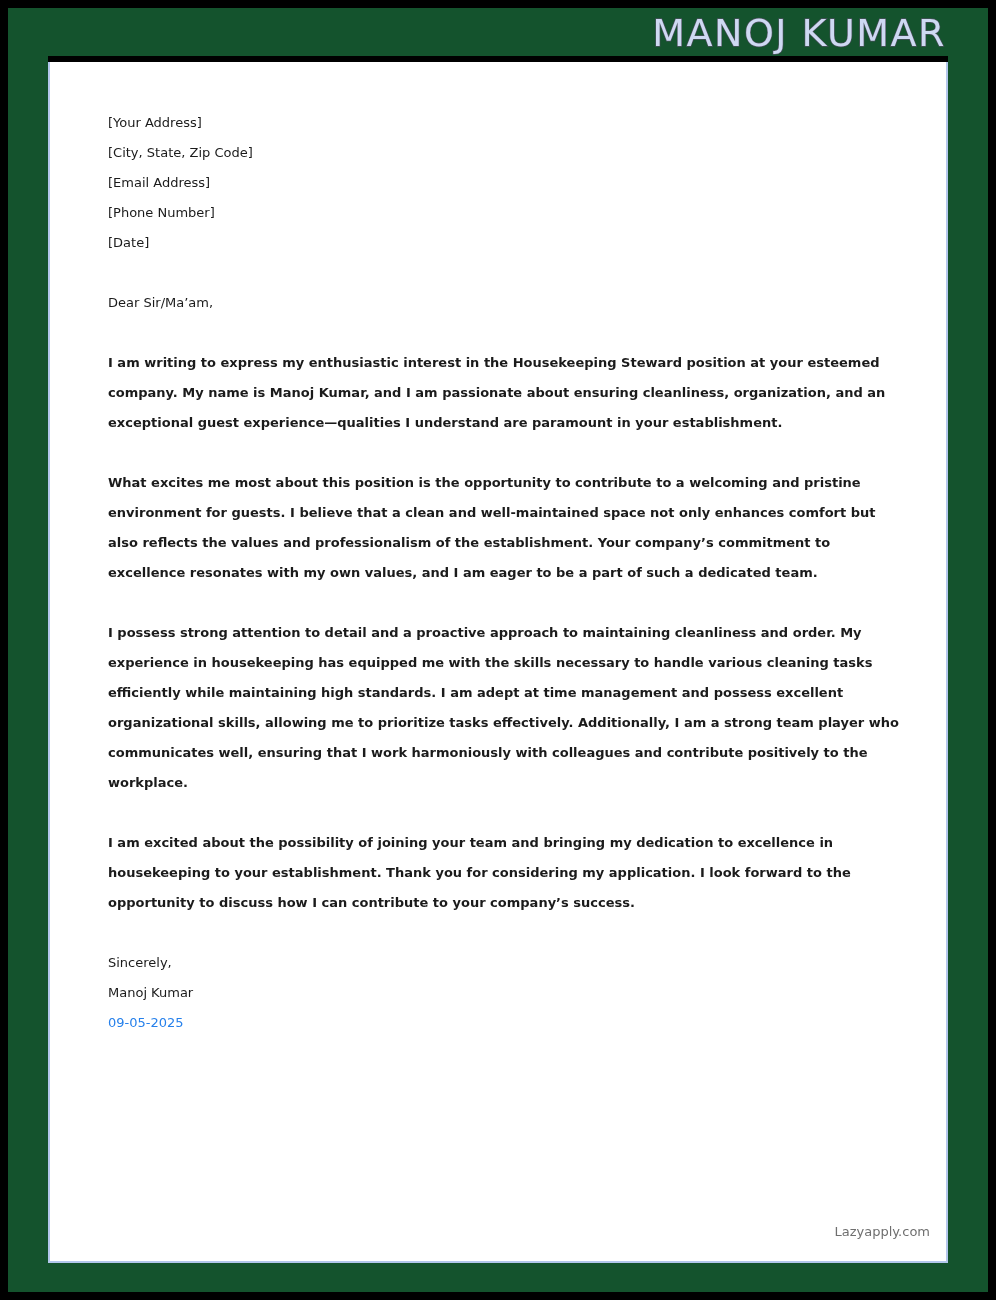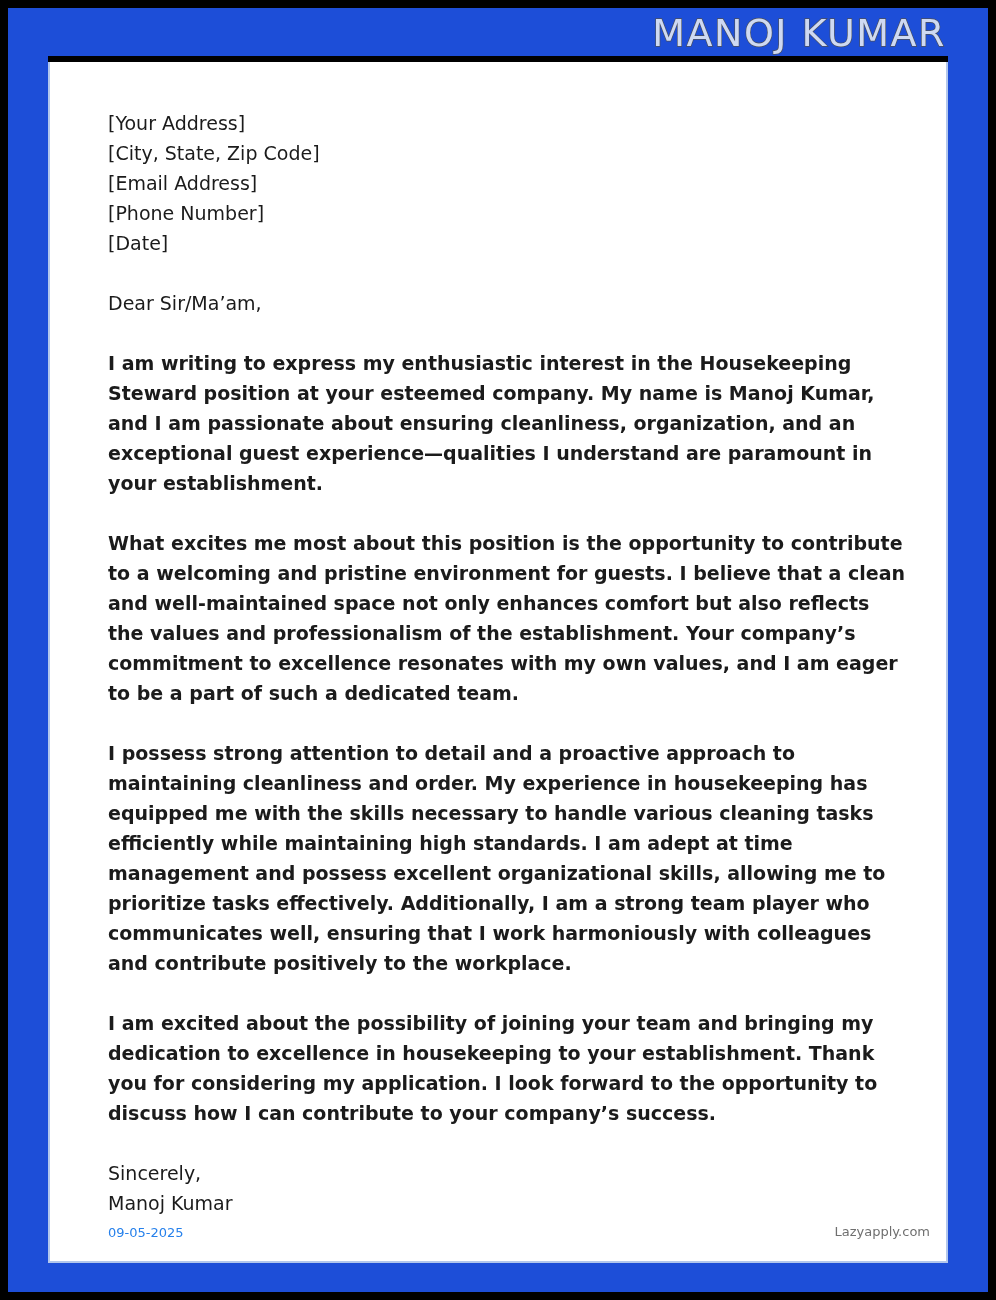--- a/index.html
+++ b/index.html
@@ -16,21 +16,21 @@
 
   
   #page {
     position: absolute;
     left: 0;
     top: 0;
     width: 996px;
     height: 1300px;
     box-sizing: border-box;
     border: 8px solid #000000;
-    background: #1d4ed8;
+    background: #14532d;
   }
 
   
   #header-band {
     position: absolute;
     left: 40px;
     top: 4px;
     width: 900px;
     height: 44px;
     display: flex;
@@ -81,21 +81,21 @@
     position: absolute;
     left: 58px;
     top: 46px;
     width: 800px;
   }
 
   .addr-line,
   .salutation,
   .para,
   .sign-line {
-    font-size: 19px;
+    font-size: 13px;
     line-height: 30px;
     color: #1b1b1b;
     margin: 0;
   }
 
   .block-gap {
     height: 30px;
   }
 
   .para {

